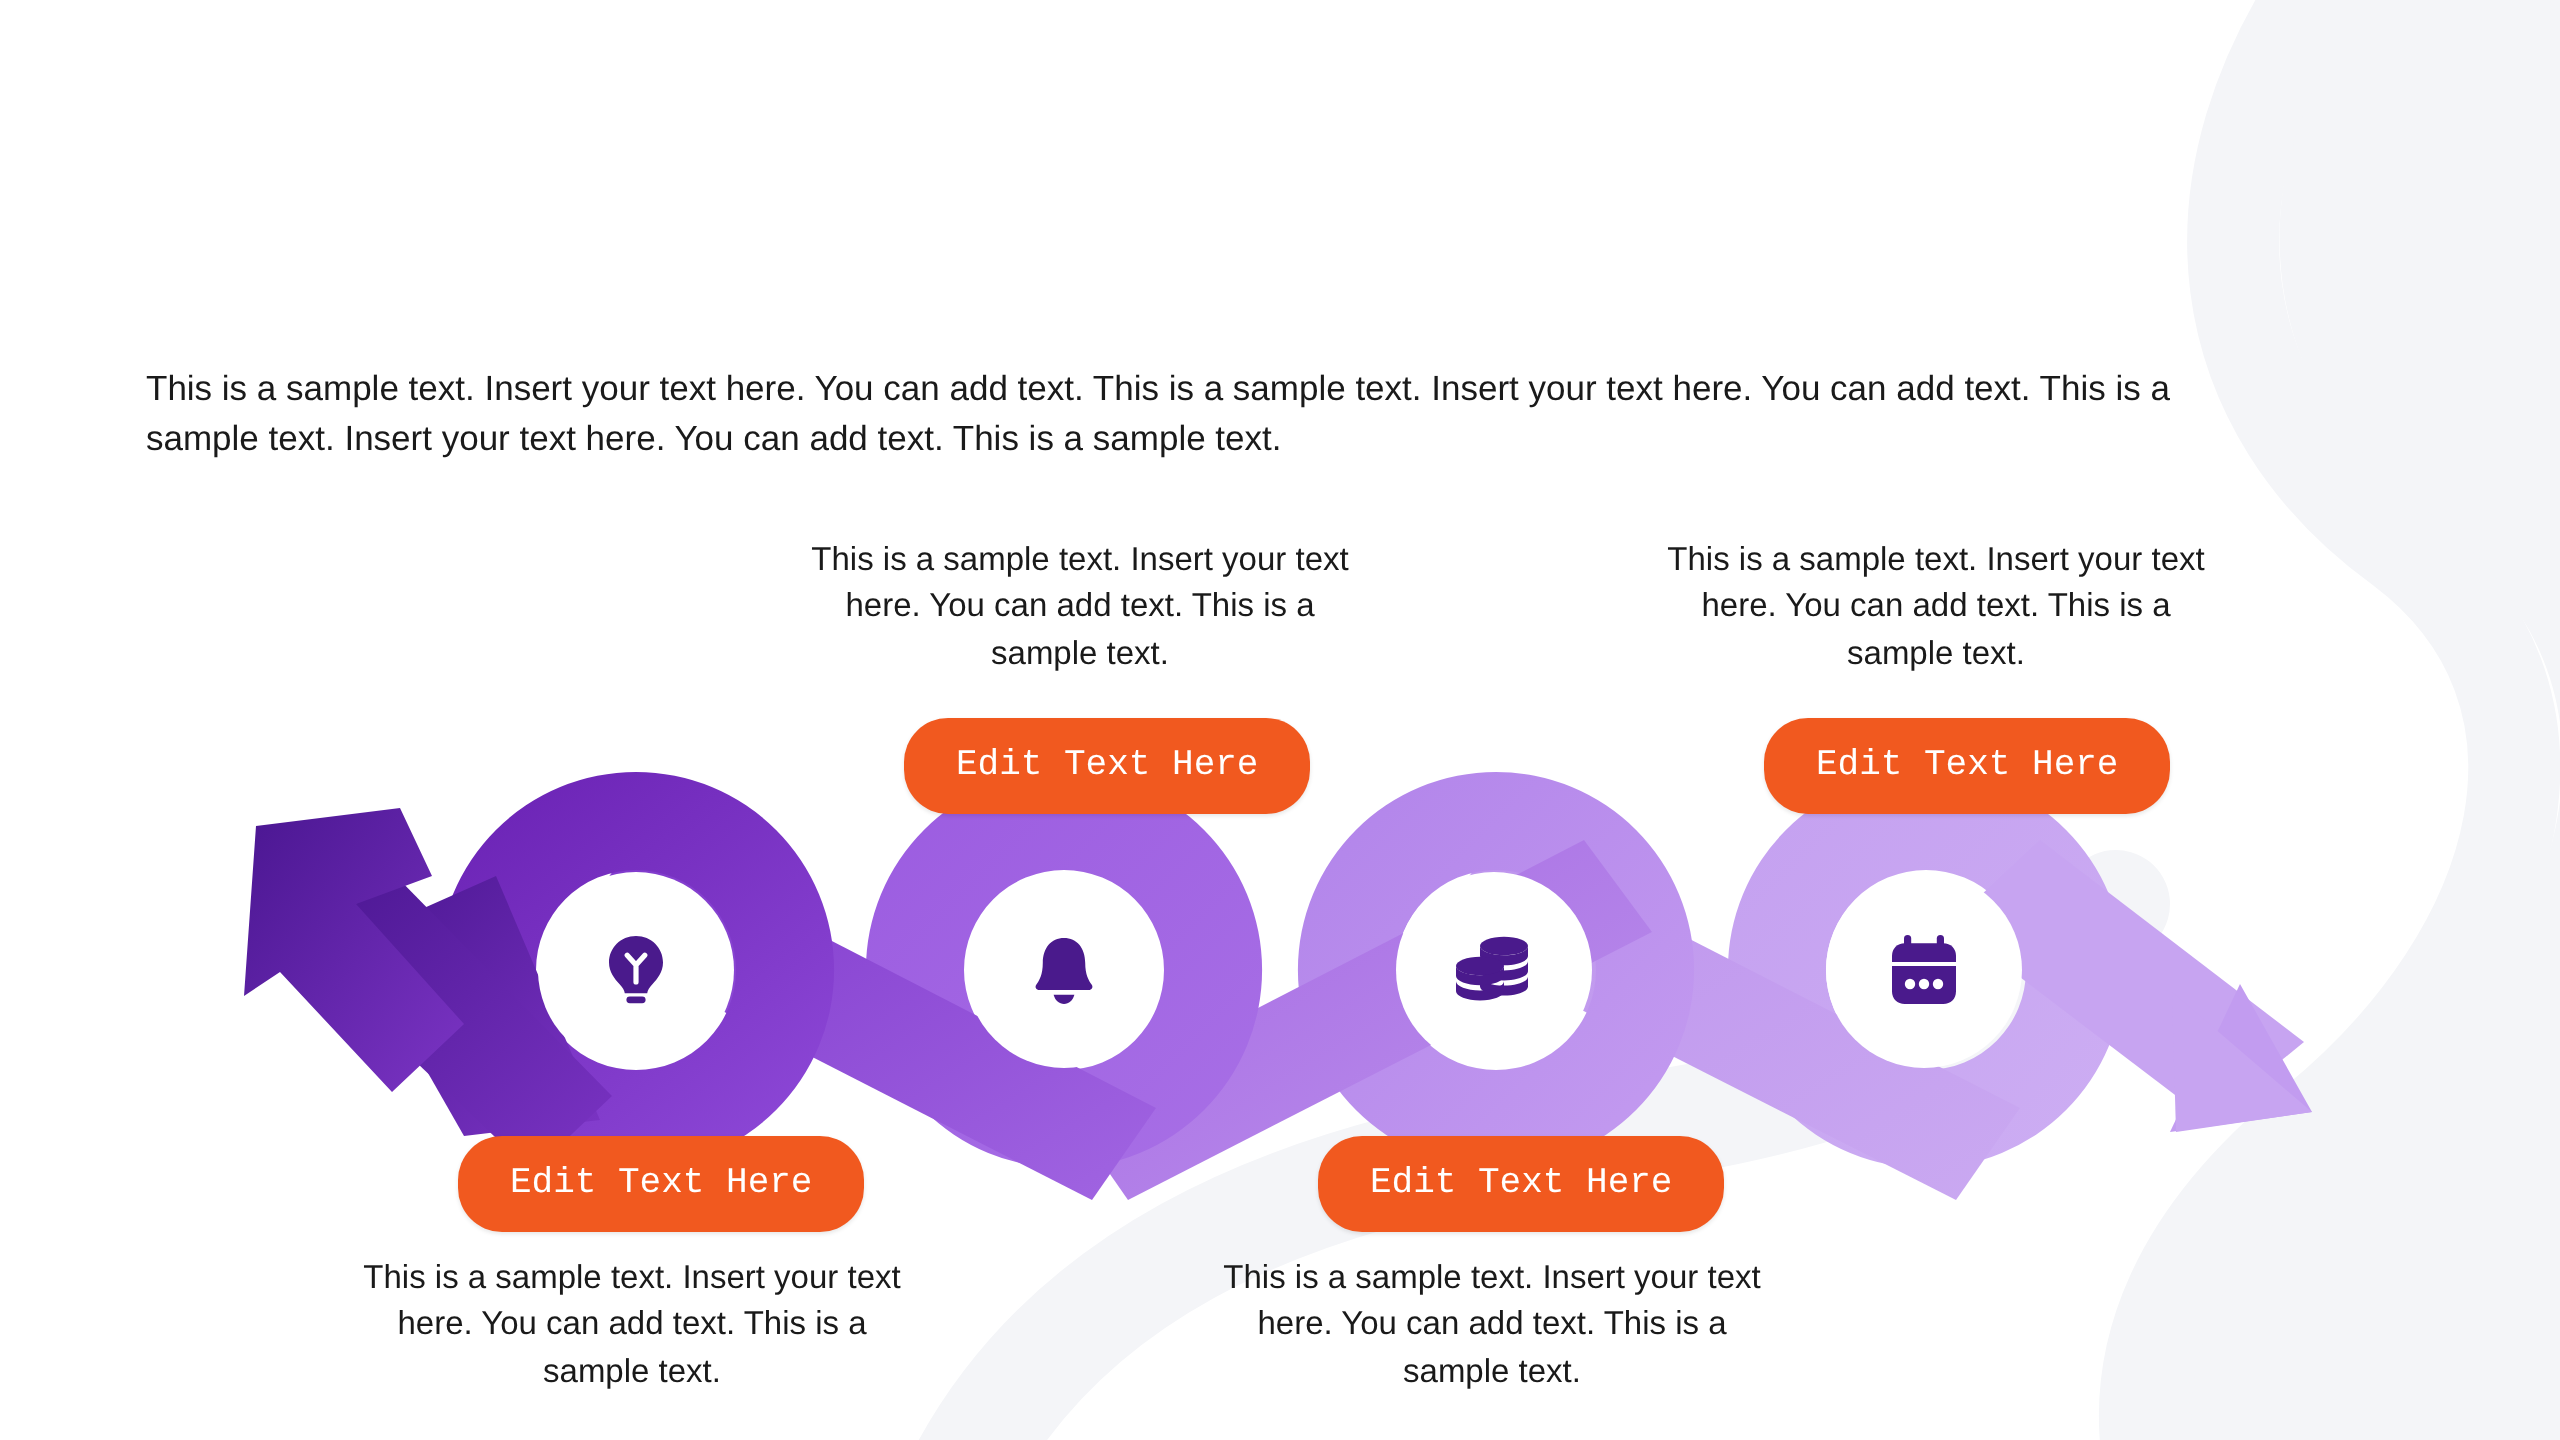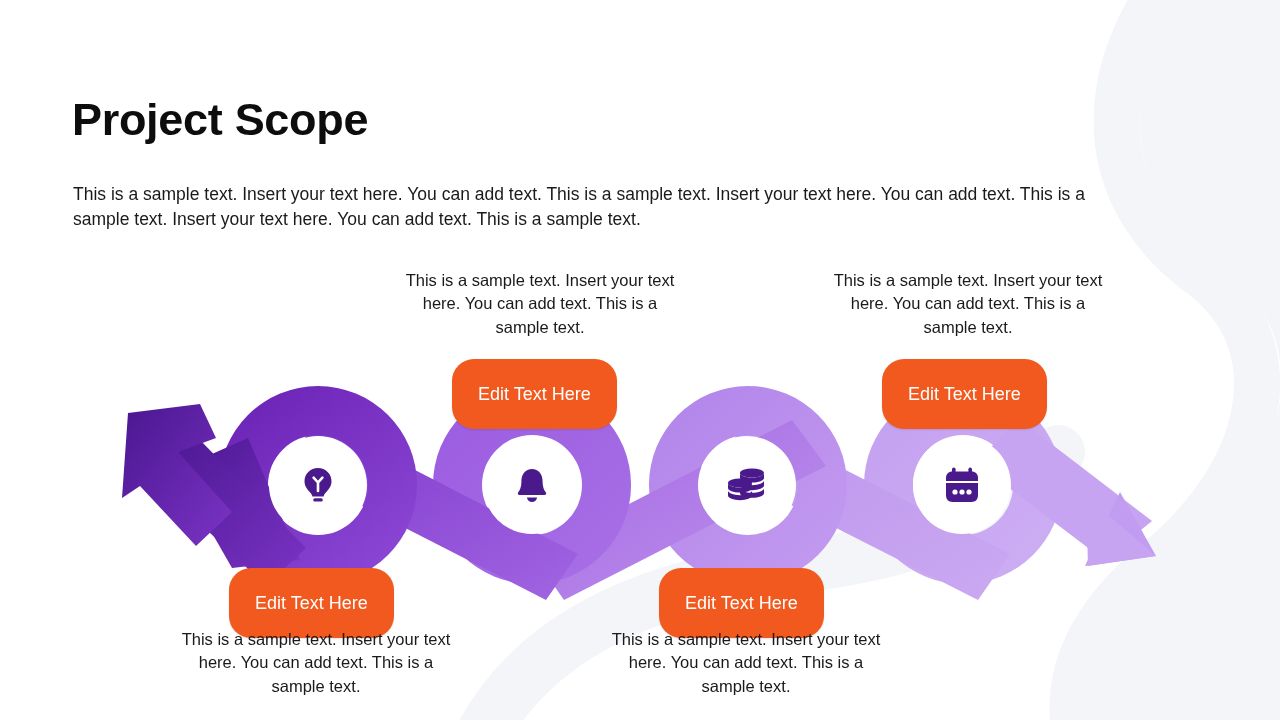--- a/index.html
+++ b/index.html
@@ -38,24 +38,25 @@
     box-shadow:0 0 0 0 rgba(0,0,0,0);
   }
   .node svg{display:block;}
 
   
   .pill{
     position:absolute;z-index:4;
     background:#F1591F;color:#ffffff;
     border-radius:22px;
     height:38px;line-height:38px;
-    padding:16px 26px;
+    padding:5px 26px;
     font-size:18px;font-weight:400;
     text-align:center;white-space:nowrap;
     box-shadow:0 1px 2px rgba(0,0,0,0.10);
+    font-family:Liberation Mono, monospace;
   }
 
   
   .caption{
     position:absolute;z-index:4;
     width:276px;text-align:center;
     font-size:16.5px;line-height:1.42;color:#1a1a1a;font-weight:300;
   }
 </style>
 </head>
@@ -63,21 +64,20 @@
 
 <div class="slide">
 
   <svg class="bg-deco" viewBox="0 0 1280 720" xmlns="http://www.w3.org/2000/svg">
     <path d="M1192 -20 C1110 90, 1128 200, 1222 268 C1320 340, 1290 470, 1180 560 C1110 618, 1080 680, 1096 740
              L1280 740 L1280 -20 Z" fill="#F4F5F8"></path>
     <path d="M1168 -20 C1086 92, 1106 206, 1200 274 C1296 346, 1264 474, 1156 562 C1090 616, 1062 676, 1076 740" fill="none" stroke="#F4F5F8" stroke-width="46"></path>
     <path d="M470 760 C520 640, 640 586, 800 566 C930 550, 1010 512, 1058 452" fill="none" stroke="#F4F5F8" stroke-width="54" stroke-linecap="round"></path>
   </svg>
 
-  <div class="title">Project Scope</div>
   <div class="intro">This is a sample text. Insert your text here. You can add text. This is a sample text. Insert your text here. You can add text. This is a sample text. Insert your text here. You can add text. This is a sample text.</div>
 
   <svg class="diagram" viewBox="0 0 1280 720" xmlns="http://www.w3.org/2000/svg">
     <defs>
       <linearGradient id="gradHead" x1="0%" y1="0%" x2="100%" y2="100%">
         <stop offset="0%" stop-color="#4A1691"></stop>
         <stop offset="100%" stop-color="#7B34C4"></stop>
       </linearGradient>
       <linearGradient id="gradLoop1" x1="10%" y1="0%" x2="90%" y2="100%">
         <stop offset="0%" stop-color="#6A22B4"></stop>

